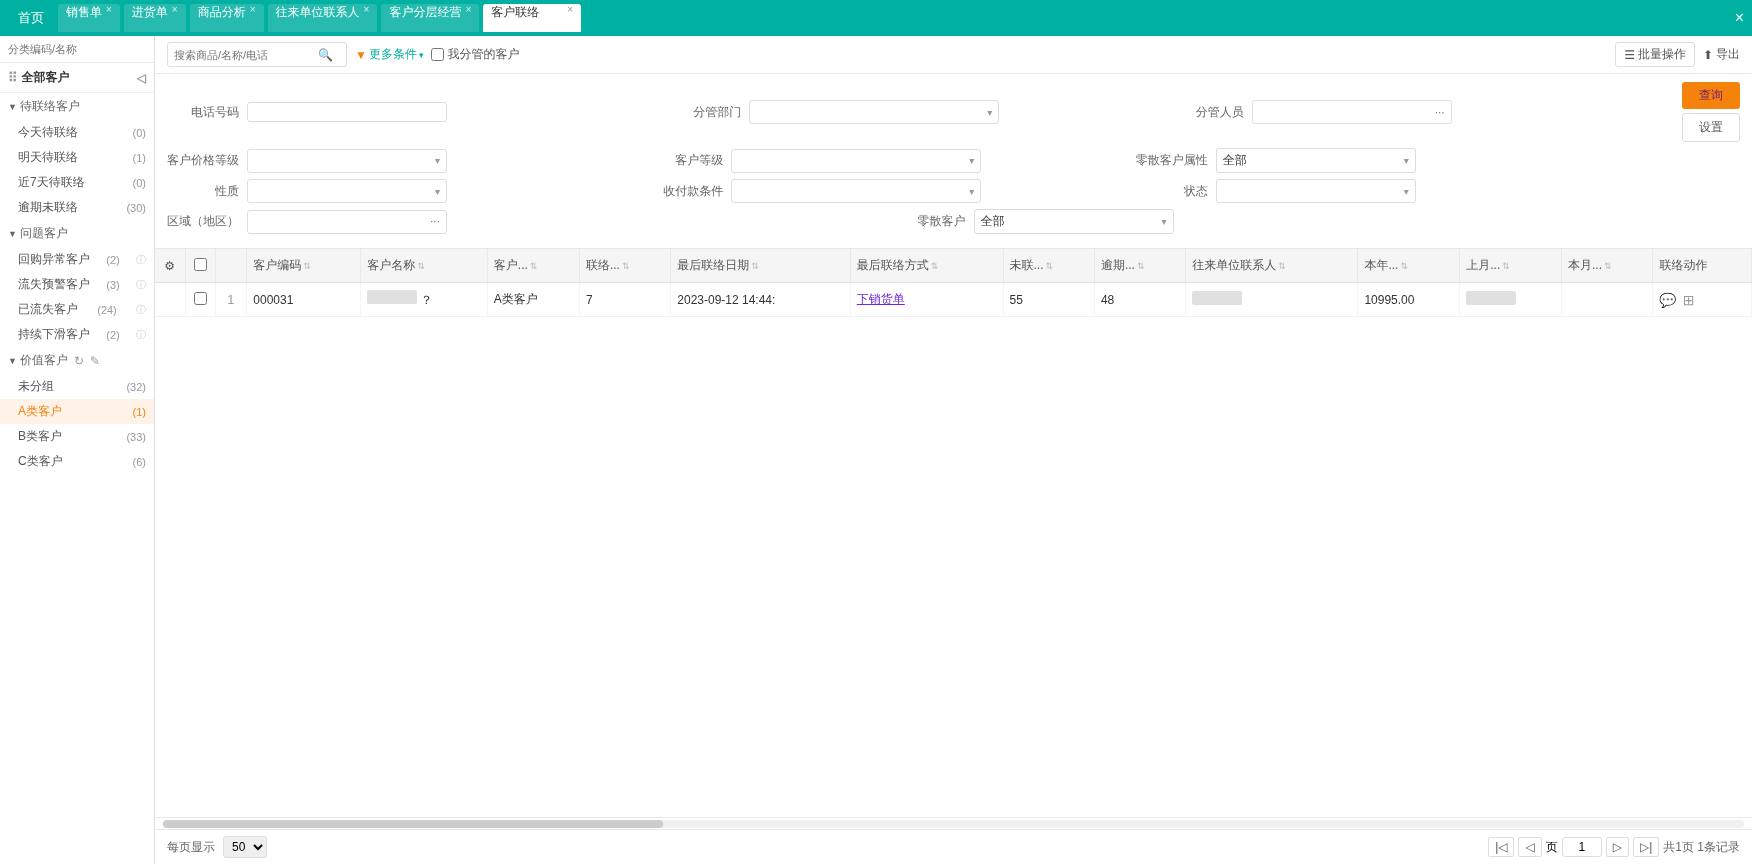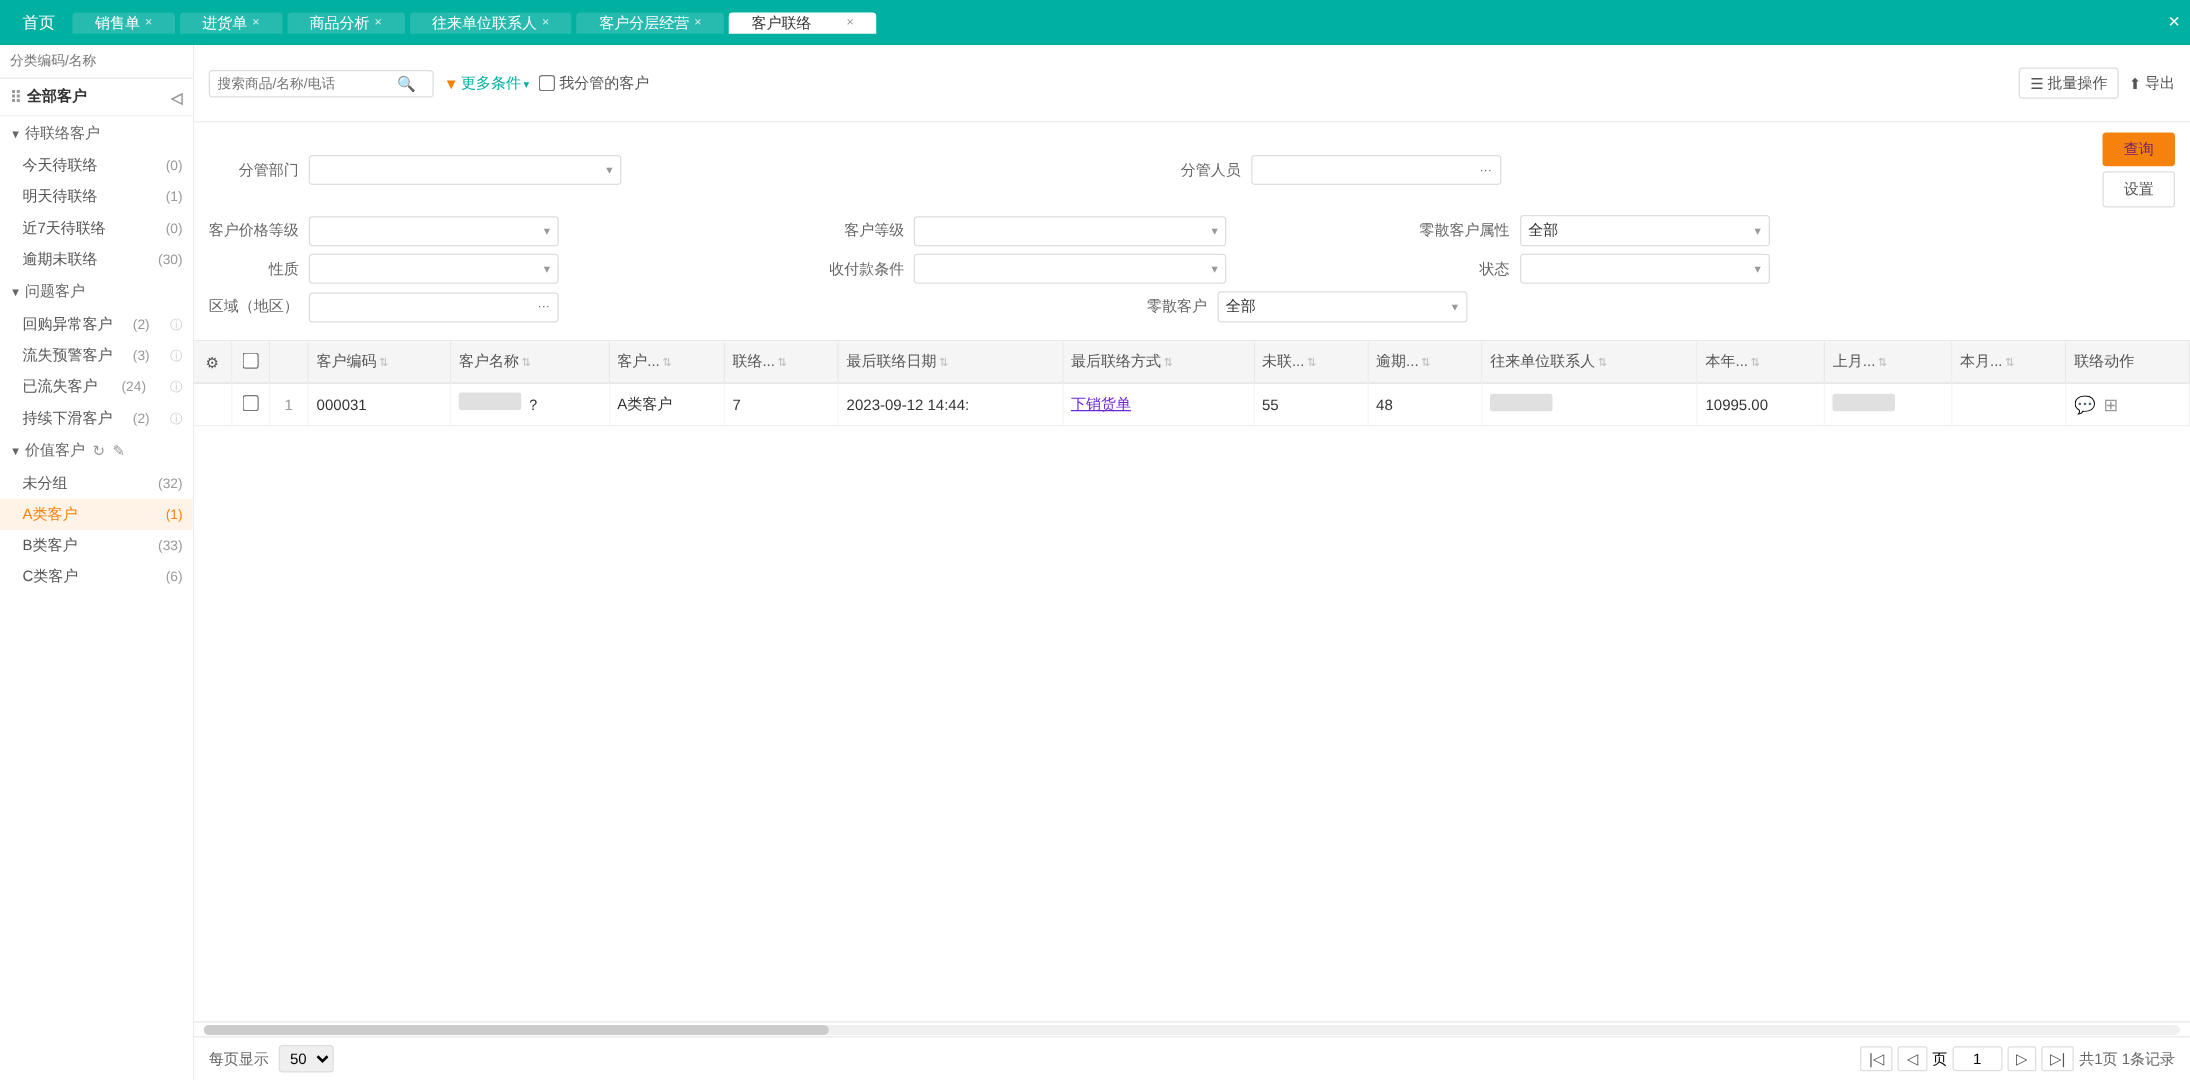--- a/index.html
+++ b/index.html
@@ -9,23 +9,23 @@
     .top-nav {
       display: flex;
       align-items: center;
       background: #00b0a0;
       height: 36px;
       padding: 0 8px;
       gap: 4px;
     }
     .nav-tab {
       display: flex;
-      align-items: center;
-      padding: 0 18px;
-      height: 17px;
+      align-items: flex-start;
+      padding: 0 8px;
+      height: 28px;
       background: rgba(255,255,255,0.15);
       color: #fff;
       border-radius: 3px 3px 0 0;
       cursor: pointer;
       white-space: nowrap;
       gap: 4px;
     }
     .nav-tab.active {
       background: #fff;
       color: #333;
@@ -102,22 +102,21 @@
       flex: 1;
       display: flex;
       flex-direction: column;
       background: #f5f5f5;
       overflow: hidden;
     }
 
     
     .filter-bar {
       display: flex;
-      align-items: center;
-      padding: 18px 12px;
+      padding: 6px 12px;
       background: #fff;
       border-bottom: 1px solid #e8e8e8;
       gap: 8px;
     }
     .filter-search {
       display: flex;
       align-items: center;
       border: 1px solid #ddd;
       border-radius: 3px;
       padding: 3px 6px;
@@ -497,20 +496,24 @@
         <div class="btn-export">
           <span>⬆</span>
           <span>导出</span>
         </div>
       </div>
     </div>
 
     <div class="filter-panel">
 
       <div class="filter-row">
+        <div class="filter-field">
+          <span class="filter-label">电话号码</span>
+          <input class="filter-input" type="text" style="max-width: 200px;">
+        </div>
         <div class="filter-field">
           <span class="filter-label">分管部门</span>
           <div class="filter-select" style="max-width:250px;">
             <span class="select-text"></span>
             <span class="select-arrow">▾</span>
           </div>
         </div>
         <div class="filter-field">
           <span class="filter-label">分管人员</span>
           <div class="filter-select has-dots" style="max-width:200px;">

